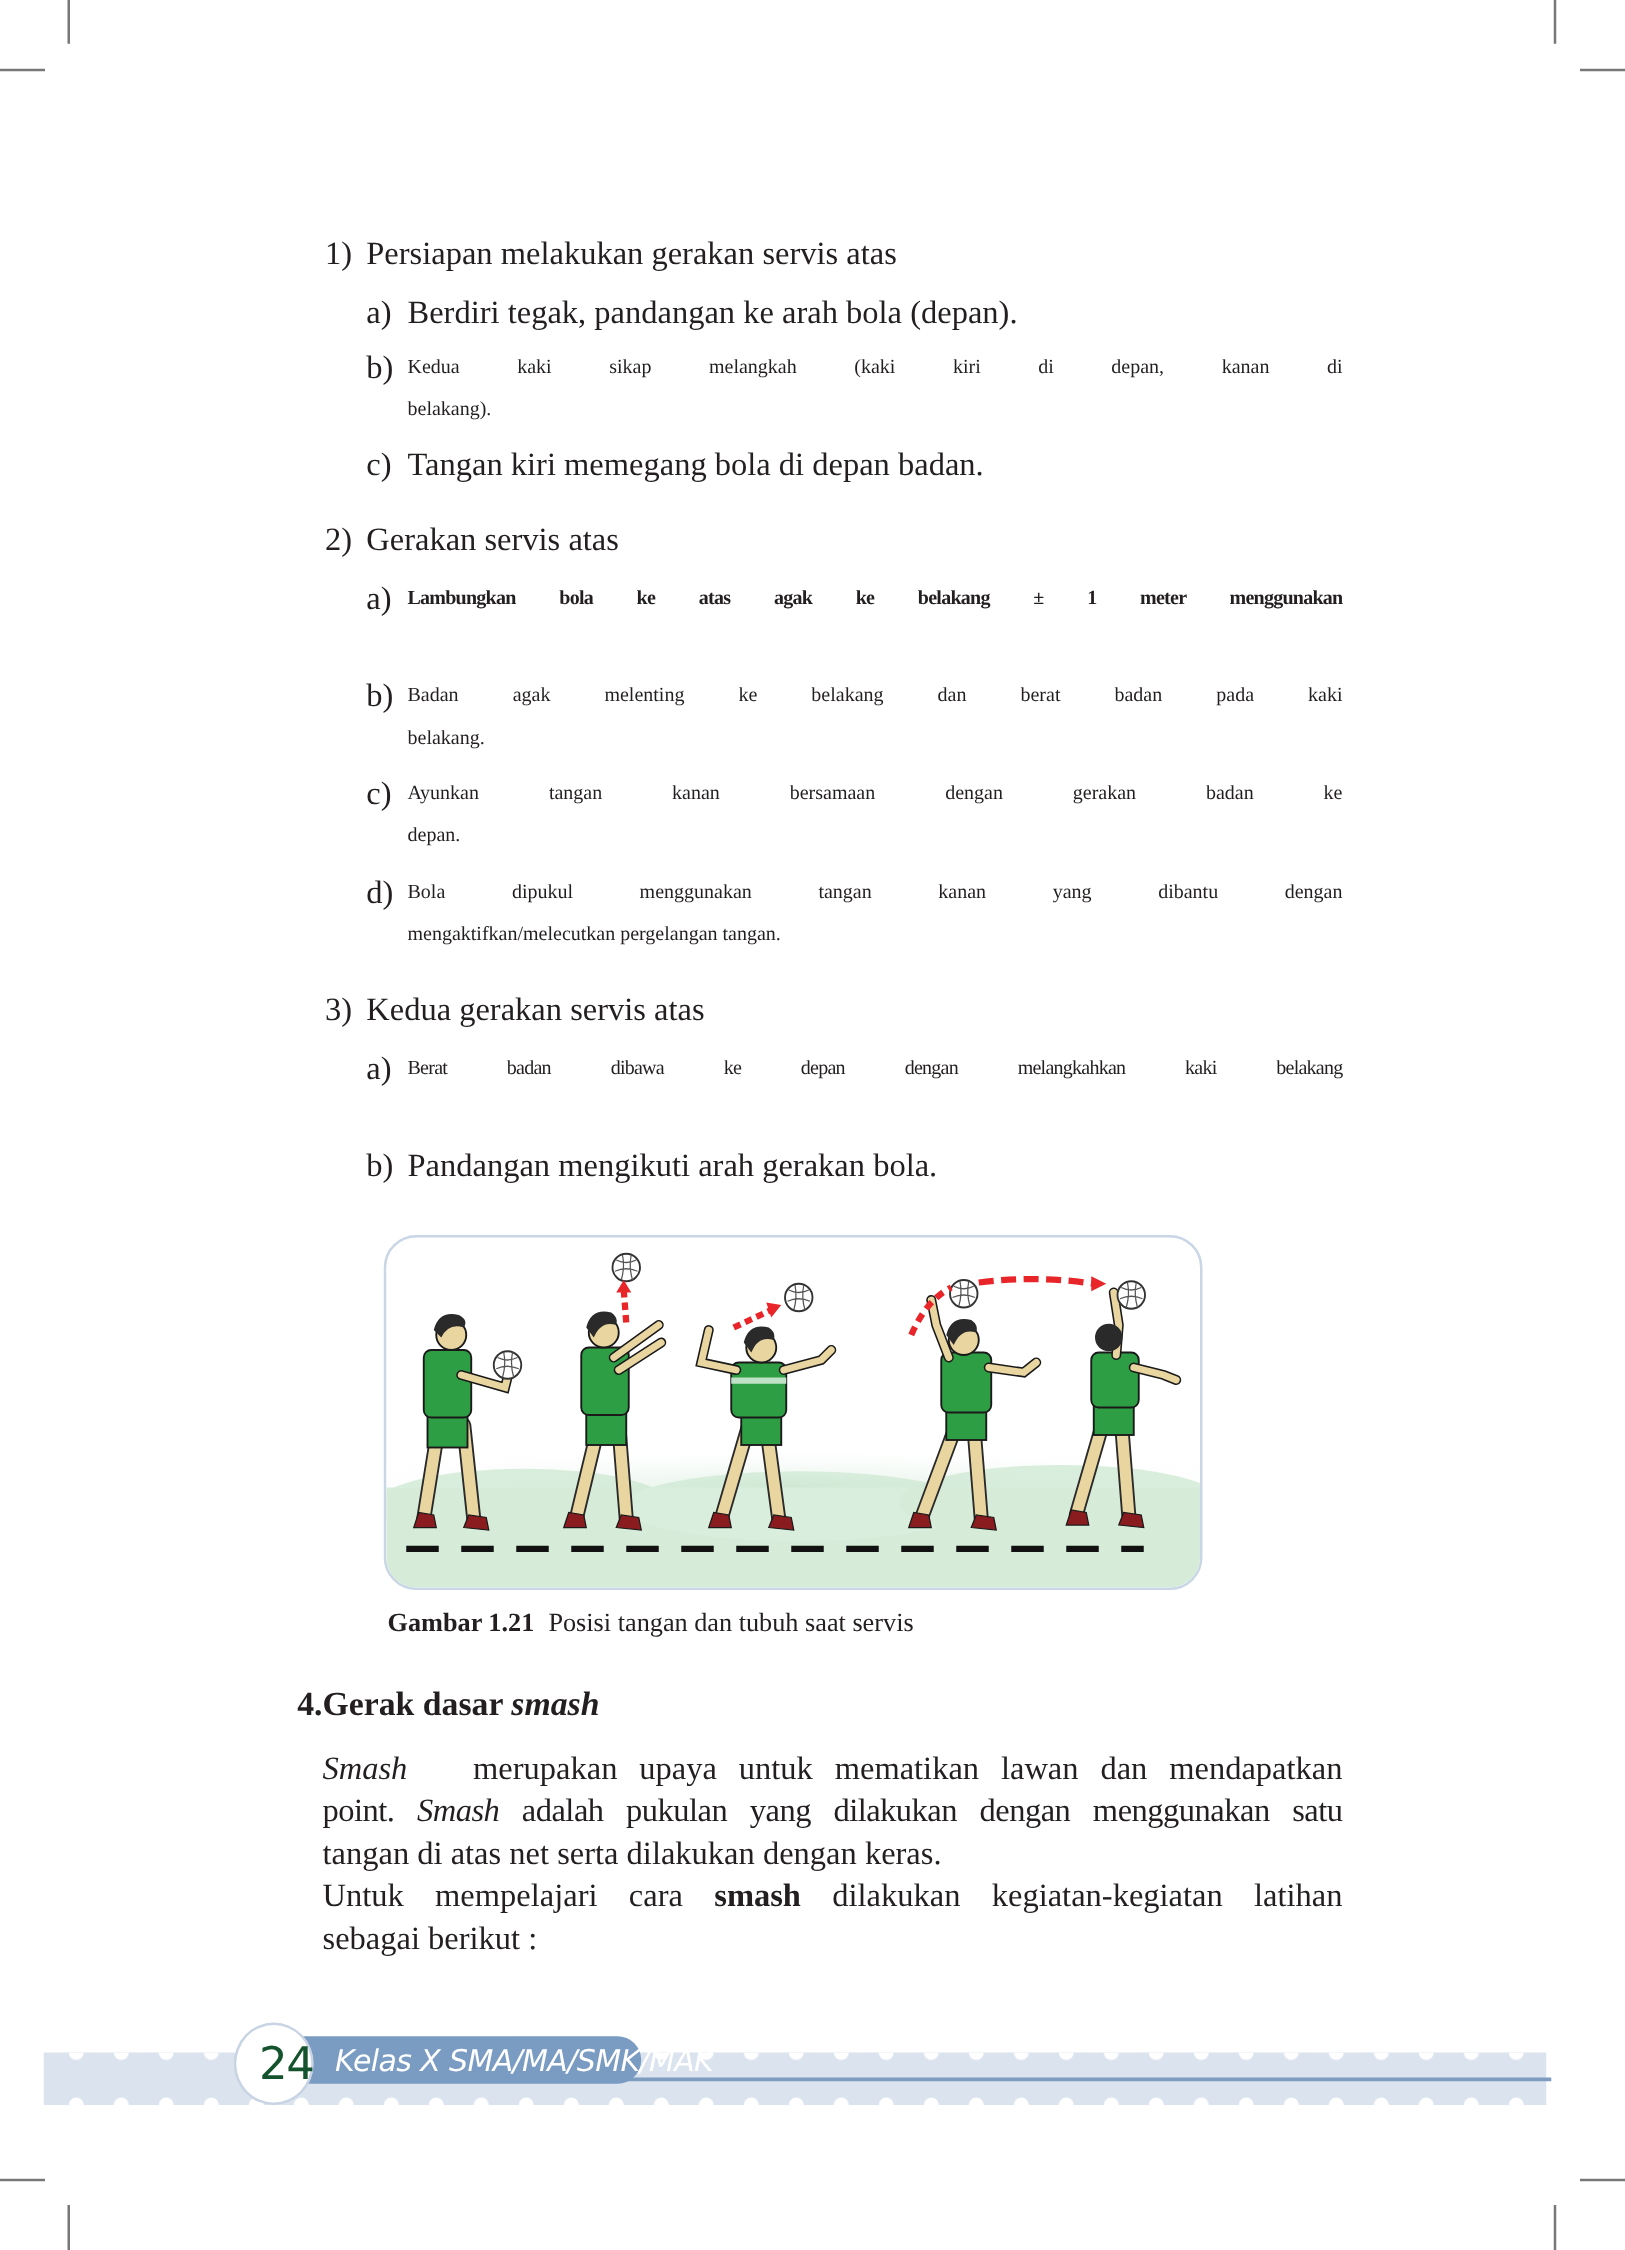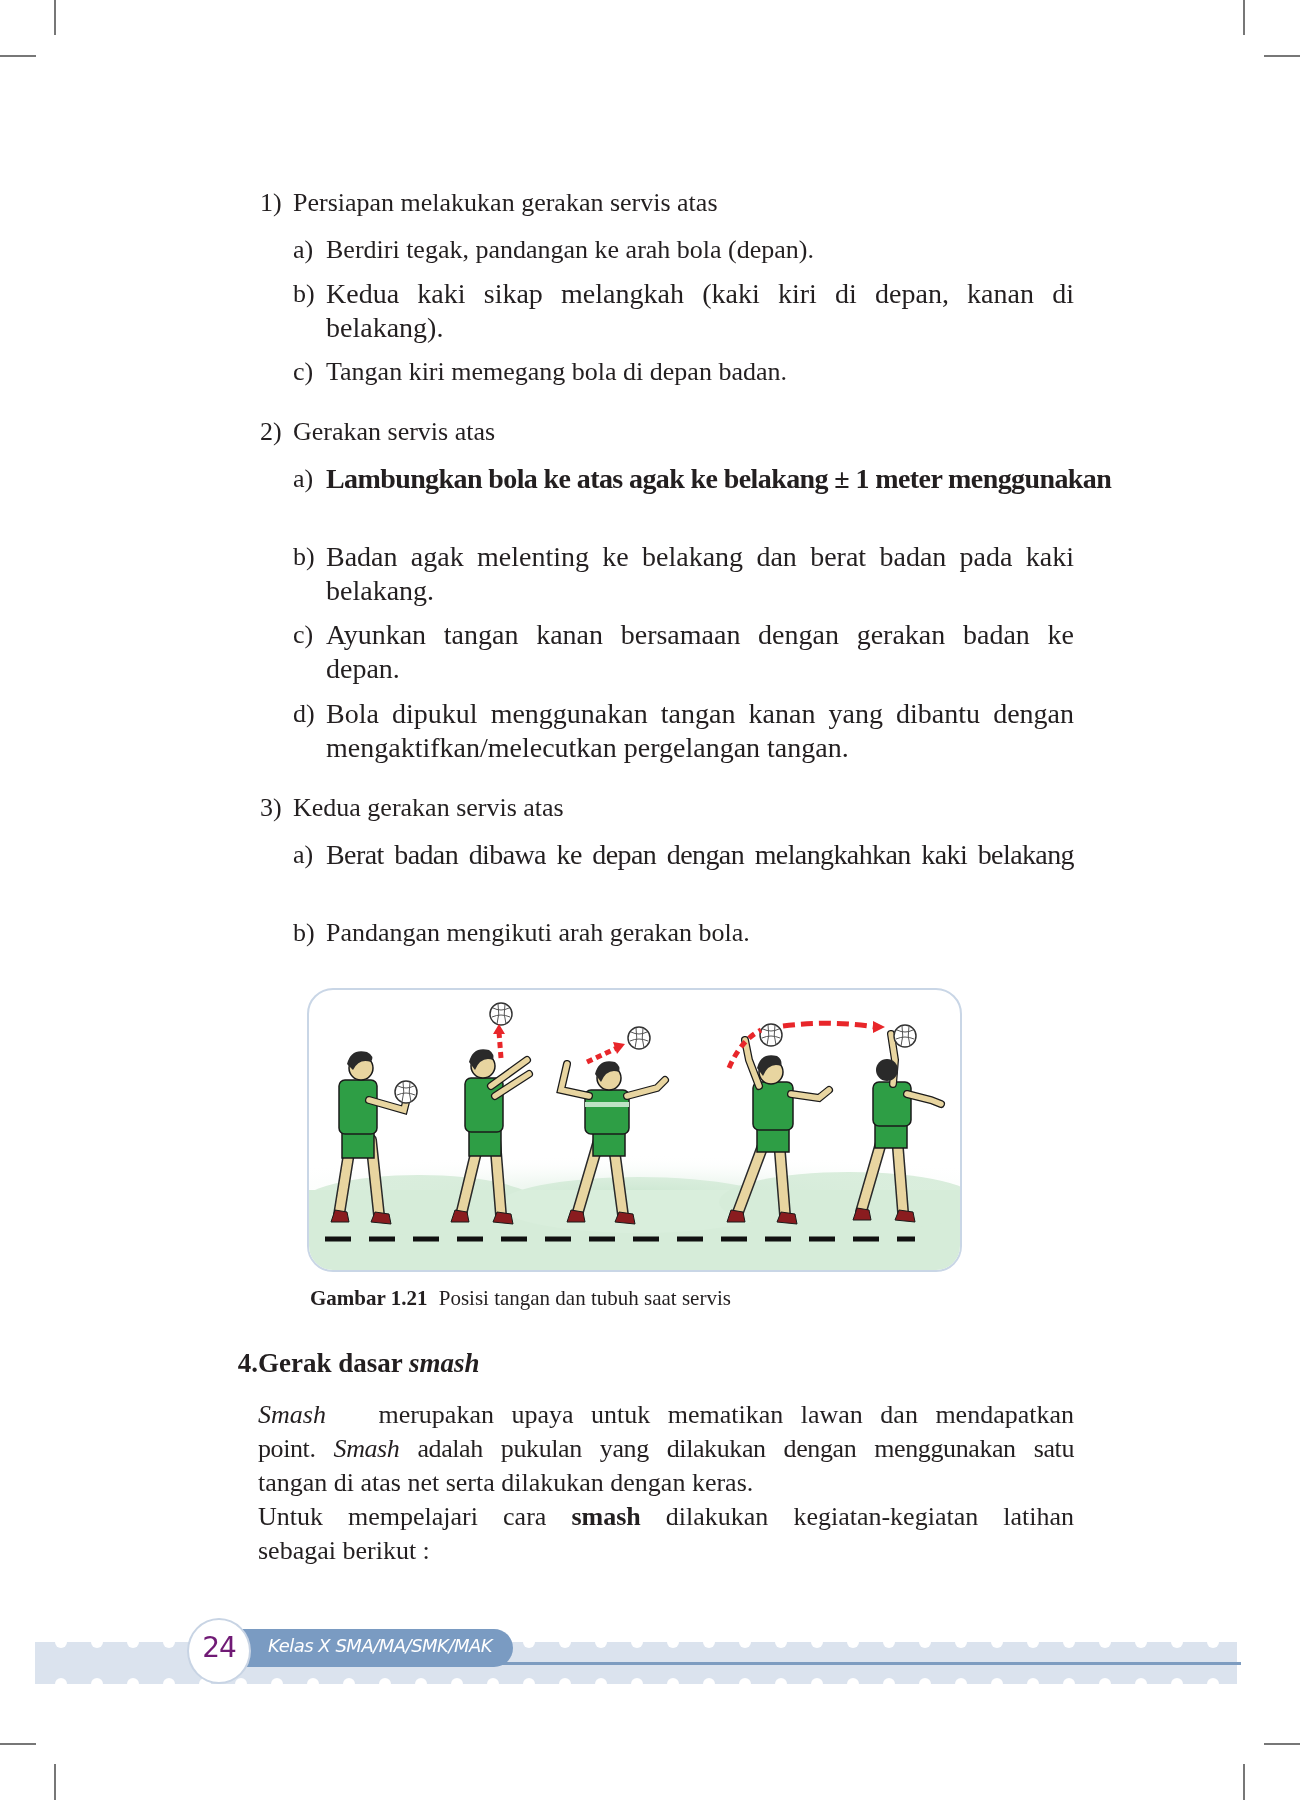--- a/index.html
+++ b/index.html
@@ -1,44 +1,44 @@
 <!DOCTYPE html>
 <html><head>
 <meta charset="utf-8">
 <style>
   html, body { margin: 0; padding: 0; background: #ffffff; }
   body { width: 1300px; height: 1800px; position: relative; overflow: hidden;
          font-family: "Liberation Serif", "DejaVu Serif", serif; color: #231f20; }
   .crop { position: absolute; background: #777; }
   .txt { position: absolute; font-size: 26px; line-height: 34px; white-space: nowrap; }
   .num { position: absolute; font-size: 26px; line-height: 34px; }
-  .justify { position: absolute; font-size: 28px; line-height: 34px; text-align: justify; text-align-last: left; }
+  .justify { position: absolute; font-size: 16px; line-height: 34px; text-align: justify; text-align-last: left; }
   .caption { position: absolute; left: 310px; top: 1286px; font-size: 21px; white-space: nowrap; }
   .caption b { font-weight: bold; margin-right: 6px; margin-top: 35px; }
   .heading { position: absolute; left: 225px; top: 1348px; font-size: 27px; font-weight: bold; white-space: nowrap; text-align: right; }
   .heading .hnum { display: inline-block; width: 33px; }
   .heading i { font-style: italic; }
   .para { position: absolute; left: 258px; width: 816px; font-size: 26px; line-height: 34px; }
   .para i { font-style: italic; }
   .para b { font-weight: bold; }
   .line { display: block; text-align: justify; text-align-last: justify; height: 34px; white-space: nowrap; }
   .line.last { text-align-last: left; }
   .figure-box { position: absolute; left: 307px; top: 988px; width: 651px; height: 280px;
                 border: 2px solid #c9d6e6; border-radius: 26px; background: #ffffff; overflow: hidden; }
   
   .footer-band { position: absolute; left: 35px; top: 1642px; width: 1202px; height: 42px; background: #dbe3ee; }
   .footer-line { position: absolute; left: 500px; top: 1662px; width: 741px; height: 3px; background: #7d9cc0; }
   .footer-tab { position: absolute; left: 232px; top: 1629px; width: 281px; height: 38px; background: #7a9bc2;
                 border-radius: 0 20px 20px 0; }
   .footer-tab-label { position: absolute; left: 268px; top: 1635px; font-family: "DejaVu Sans", sans-serif;
-                      font-style: italic; font-size: 18px; color: #ffffff; white-space: nowrap; letter-spacing: -0.5px; }
+                      font-style: italic; font-size: 24px; color: #ffffff; white-space: nowrap; letter-spacing: -0.5px; }
   .page-circle { position: absolute; left: 187px; top: 1618px; width: 60px; height: 62px; border-radius: 50%;
                  background: #ffffff; border: 2px solid #c8d4e4; }
-  .page-number { position: absolute; left: 187px; top: 1631px; width: 64px; text-align: center;
-                 font-family: "DejaVu Sans", sans-serif; font-size: 28px; color: #701a75; letter-spacing: -1px; }
+  .page-number { position: absolute; left: 187px; top: 1631px; width: 64px; text-align: right;
+                 font-family: "DejaVu Sans", sans-serif; font-size: 36px; color: #14532d; letter-spacing: -1px; }
 </style>
 </head>
 <body>
 
 <div class="crop" style="left:54px;top:0;width:2px;height:35px;"></div>
 <div class="crop" style="left:0;top:55px;width:36px;height:2px;"></div>
 <div class="crop" style="left:1243px;top:0;width:2px;height:35px;"></div>
 <div class="crop" style="left:1264px;top:55px;width:36px;height:2px;"></div>
 <div class="crop" style="left:0;top:1743px;width:36px;height:2px;"></div>
 <div class="crop" style="left:54px;top:1764px;width:2px;height:36px;"></div>

